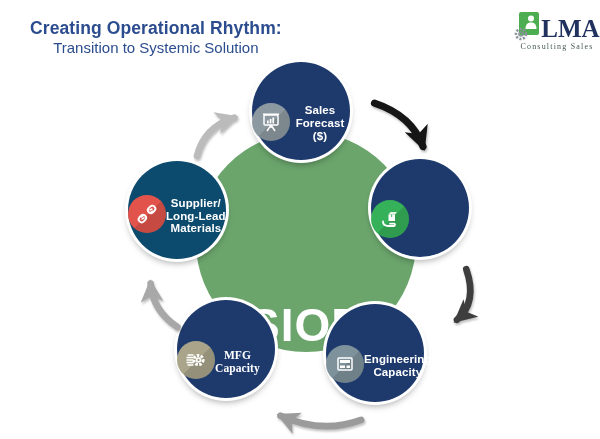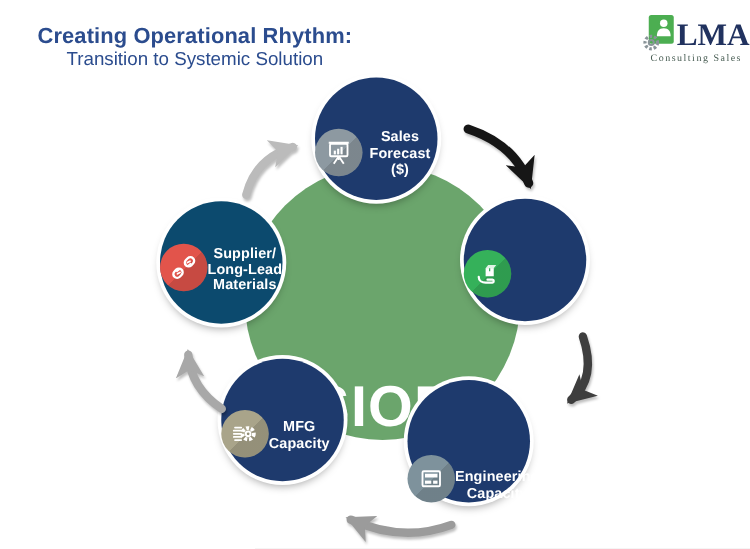--- a/index.html
+++ b/index.html
@@ -23,21 +23,21 @@
   }
   .center-label{color:#fff;font-size:46px;font-weight:700;letter-spacing:1px;}
   .node{
     position:absolute;width:98px;height:98px;border-radius:50%;
     box-shadow:0 0 0 3px #fff, 0 4px 7px rgba(0,0,0,.35);
     display:flex;align-items:center;z-index:2;
   }
   .node-sales{left:252px;top:62px;padding-top:21px;}
   .node-product{left:371px;top:159px;padding-top:21px;}
   .node-engineering{left:326px;top:304px;padding-top:21px;}
-  .node-mfg{left:177px;top:287px;padding-top:21px;}
+  .node-mfg{left:177px;top:300px;padding-top:21px;font-family:Liberation Serif, serif;}
   .node-supplier{left:128px;top:161px;padding-top:8px;}
   .node{box-sizing:border-box;}
   .icon-circle{
     position:relative;width:38px;height:38px;border-radius:50%;overflow:hidden;
     display:flex;align-items:center;justify-content:center;flex:0 0 auto;
   }
   .icon-circle::after{ 
     content:"";position:absolute;inset:0;border-radius:50%;
     background:linear-gradient(135deg, rgba(0,0,0,0) 52%, rgba(0,0,0,.12) 52%);
   }
@@ -102,21 +102,21 @@
     <div class="icon-circle" style="background-color: rgb(53, 177, 90);">
       <svg width="24" height="24" viewBox="0 0 24 24">
         <polygon points="10.5,7.5 12.5,5 19,5 17,7.5" fill="#fff" opacity=".85"></polygon>
         <rect x="10.5" y="7.5" width="6.5" height="6.5" fill="#fff"></rect>
         <line x1="13.7" y1="7.5" x2="13.7" y2="10" stroke="#35B15A" stroke-width="1"></line>
         <path d="M5 14.5 c0 3 2.5 4.5 5.5 4.5 l5.5 0 c1.3 0 1.3 -2.3 0 -2.3 l-4 0" fill="none" stroke="#fff" stroke-width="1.8" stroke-linecap="round"></path>
       </svg>
     </div>
   </div>
 
-  <div class="node node-engineering" style="background-color: rgb(30, 58, 109); align-items: flex-end;">
+  <div class="node node-engineering" style="background-color: rgb(30, 58, 109);">
     <div class="icon-circle" style="background-color: rgb(126, 146, 156);">
       <svg width="24" height="24" viewBox="0 0 24 24" fill="none" stroke="#fff">
         <rect x="5" y="6" width="14" height="12" rx="1" stroke-width="1.5"></rect>
         <rect x="7" y="8" width="10" height="3" fill="#fff" stroke="none"></rect>
         <rect x="7" y="13.5" width="5" height="2.5" fill="#fff" stroke="none"></rect>
         <rect x="13.5" y="13.5" width="3.5" height="2.5" fill="#fff" stroke="none"></rect>
       </svg>
     </div>
     <div class="node-label">Engineering
 Capacity</div>

